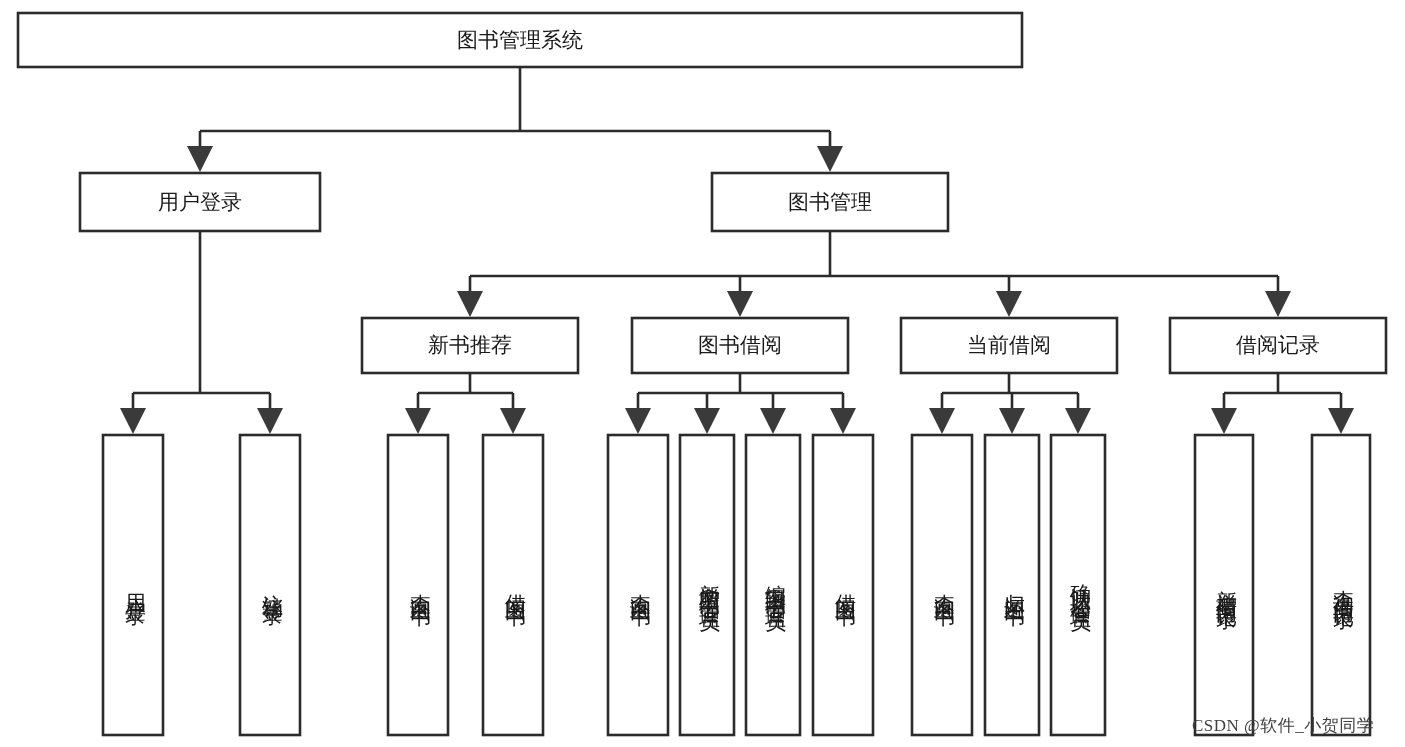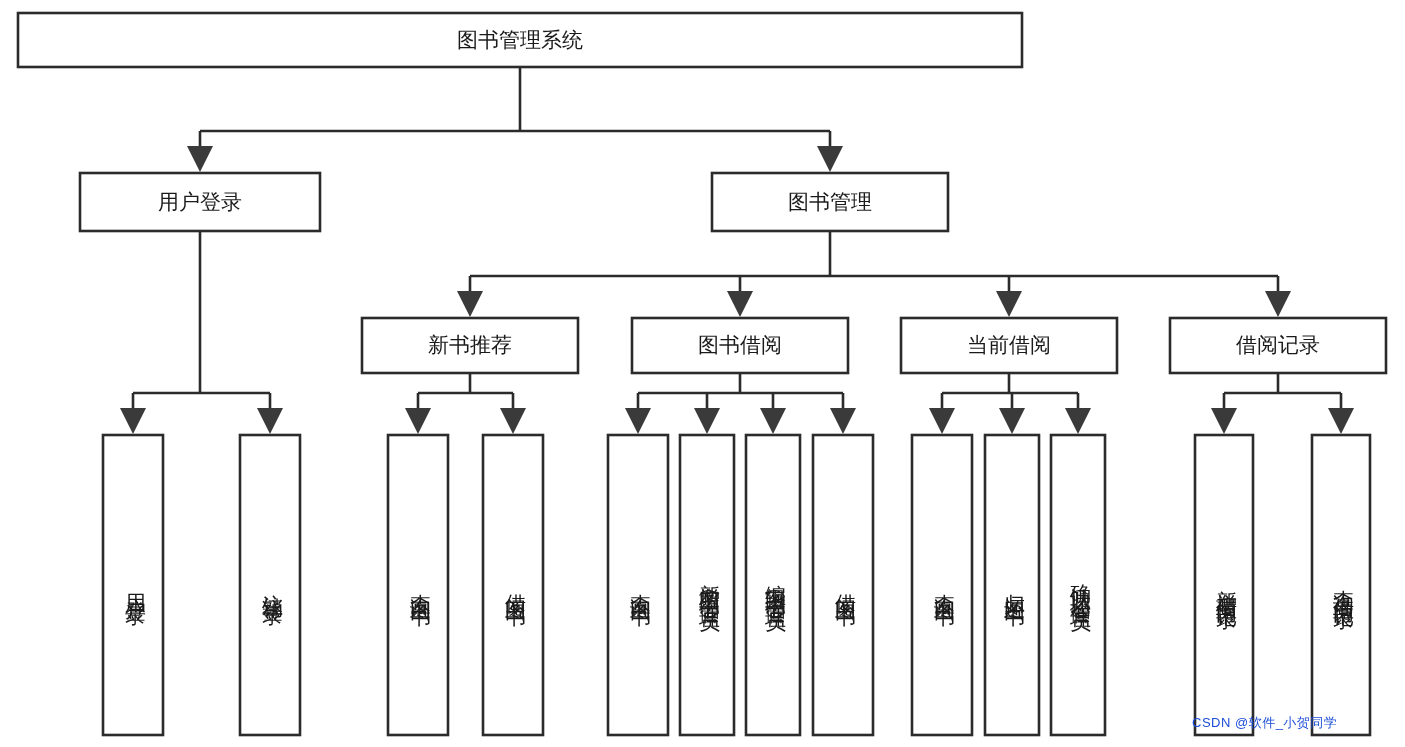--- a/index.html
+++ b/index.html
@@ -56,23 +56,23 @@
     font-size: 21px;
     fill: #1a1a1a;
     text-anchor: middle;
     dominant-baseline: middle;
     white-space: pre;
     writing-mode: vertical-rl;
     letter-spacing: 4px;
   }
   .watermark-text {
     position: absolute;
-    font-family: Liberation Sans, sans-serif;
-    font-size: 13px;
-    color: #1d4ed8;
+    font-family: Liberation Serif, serif;
+    font-size: 17px;
+    color: #404040;
     left: 1192px;
     top: 714px;
     letter-spacing: 0.5px;
     white-space: nowrap;
     pointer-events: none;
   }
 </style>
 </head>
 <body>
 

